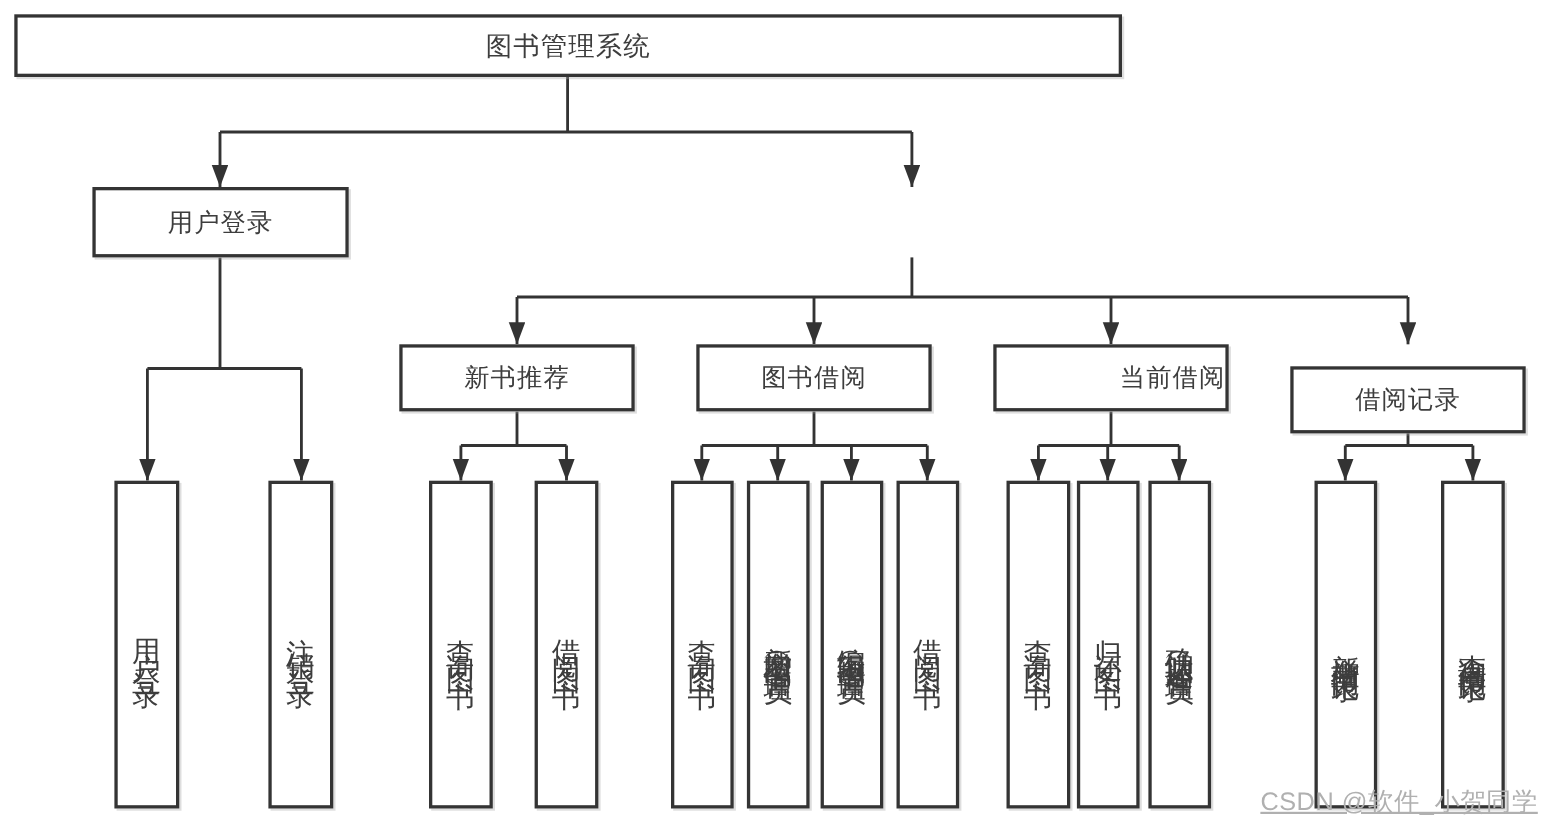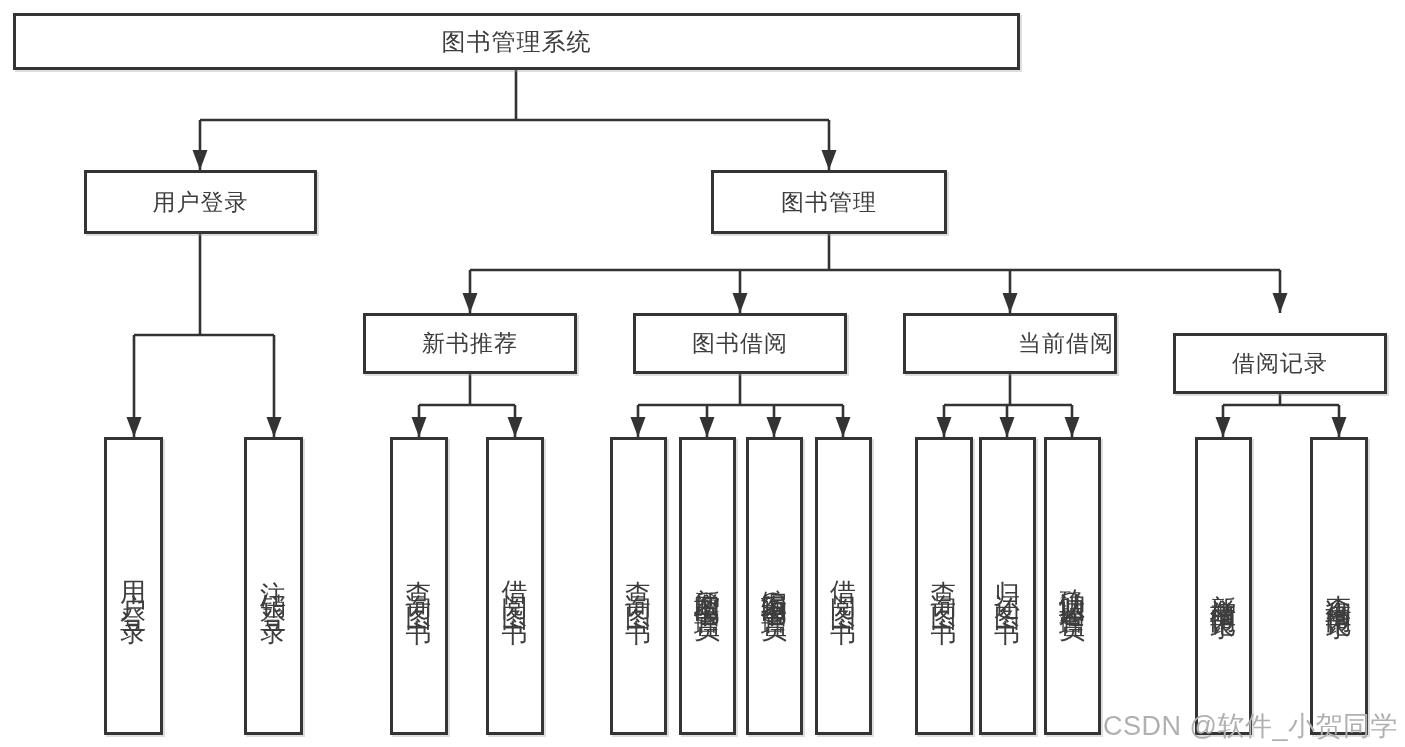--- a/index.html
+++ b/index.html
@@ -75,24 +75,25 @@
   .leafD2 { left: 979px;  width: 57px; }
   .leafD3 { left: 1044px; width: 57px; }
   .leafE1 { left: 1195px; width: 57px; }
   .leafE2 { left: 1310px; }
 
   .watermark {
     position: absolute;
     right: 7px;
     bottom: 3px;
     z-index: 3;
-    font-size: 27px;
+    font-size: 23px;
     color: #b0b0b0;
     letter-spacing: 0.5px;
     white-space: nowrap;
+    text-decoration: underline;
   }
 </style>
 </head>
 <body>
 
 <div id="canvas">
 
   <svg id="wires" viewBox="0 0 1405 747" xmlns="http://www.w3.org/2000/svg">
     <defs>
       <marker id="arrow" markerUnits="userSpaceOnUse" markerWidth="22" markerHeight="16" refX="20" refY="7.5" orient="auto">
@@ -143,23 +144,20 @@
     </g>
   </svg>
 
   <div class="node root-box">
     <span class="hlabel">图书管理系统</span>
   </div>
 
   <div class="node l2a">
     <span class="hlabel">用户登录</span>
   </div>
-  <div class="node l2b">
-    <span class="hlabel">图书管理</span>
-  </div>
 
   <div class="node l3 l3b">
     <span class="hlabel">图书借阅</span>
   </div>
   <div class="node l3 l3a">
     <span class="hlabel">新书推荐</span>
   </div>
   <div class="node l3 l3c">
     <span class="hlabel">当前借阅</span>
   </div>

